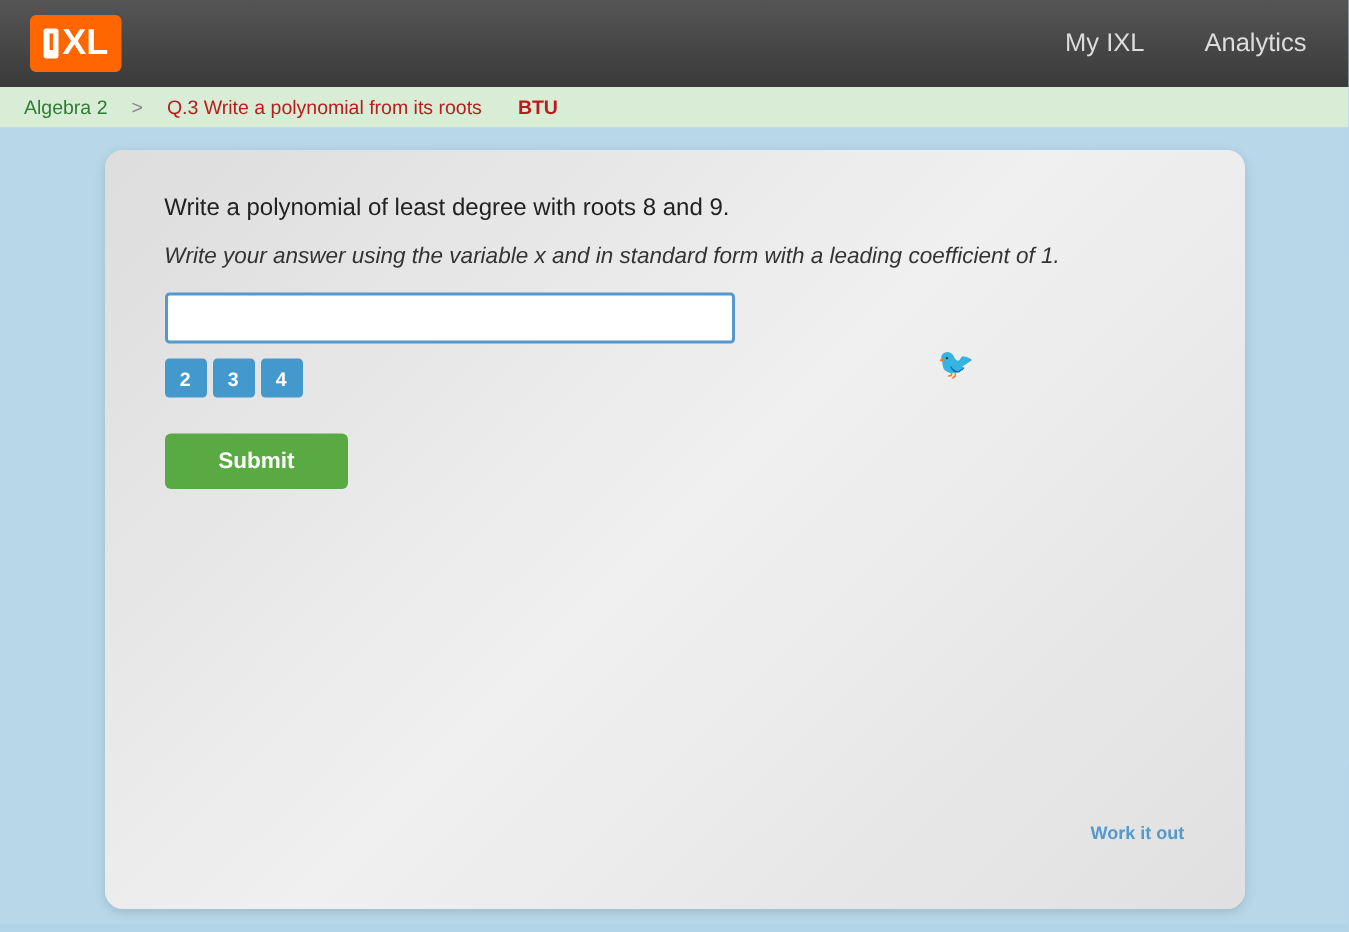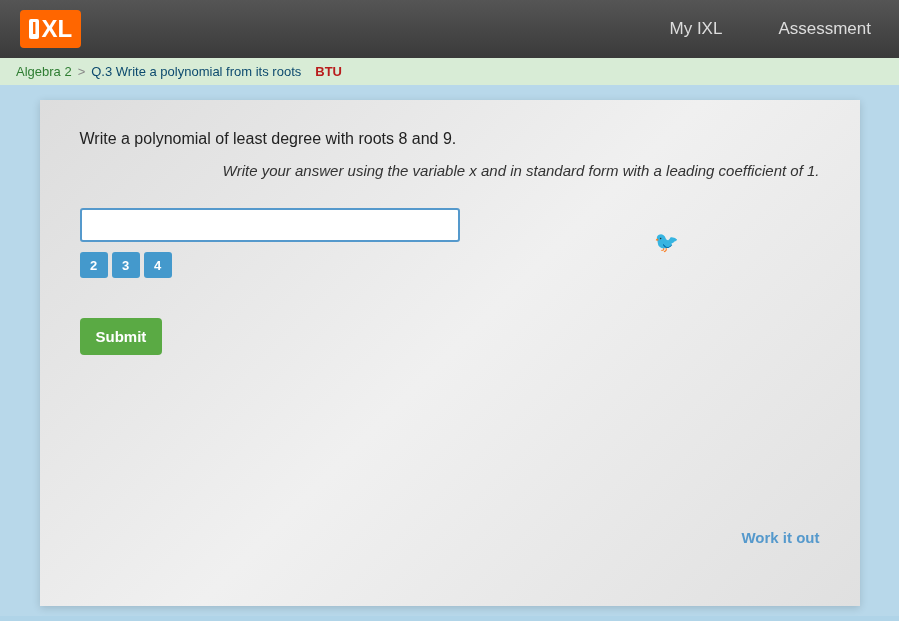--- a/index.html
+++ b/index.html
@@ -42,21 +42,21 @@
     }
     .logo-xl {
       color: white;
       font-weight: 900;
       font-size: 24px;
     }
 
     .nav {
       display: flex;
       align-items: center;
-      gap: 40px;
+      gap: 24px;
       margin-left: auto;
     }
     .nav-item {
       color: #ddd;
       font-size: 17px;
       font-weight: 500;
       cursor: pointer;
       padding: 4px 8px;
       text-decoration: none;
     }
@@ -68,71 +68,70 @@
     }
 
     .header-spacer { flex: 1; }
 
     
     .breadcrumb-bar {
       background: #d8ecd6;
       padding: 6px 16px;
       display: flex;
       align-items: center;
-      gap: 6px;
+      gap: 16px;
       font-size: 13px;
       color: #555;
     }
     .breadcrumb-link {
       color: #2e7d32;
       cursor: pointer;
       font-weight: 500;
     }
     .breadcrumb-arrow { color: #888; }
-    .breadcrumb-current { color: #0c4a6e; }
+    .breadcrumb-current { color: #b91c1c; }
     .breadcrumb-code {
       color: #b91c1c;
       font-weight: 600;
       margin-left: 8px;
     }
 
     
     .main {
       background: #b8d8ea;
       padding: 10px 20px 10px 20px;
       min-height: calc(621px - 58px - 32px);
       display: flex;
       justify-content: center;
     }
 
     .content-card {
       background: #e8e8e8;
       background: linear-gradient(135deg, #ddd 0%, #f0f0f0 50%, #e0e0e0 100%);
-      border-radius: 0;
+      border-radius: 12px;
       padding: 30px 40px;
-      width: 820px;
+      width: 760px;
       min-height: 480px;
       margin-top: 5px;
       position: relative;
       box-shadow: 0 2px 8px rgba(0,0,0,0.15);
     }
 
     .question-title {
       font-size: 16px;
       color: #222;
       margin-bottom: 14px;
       font-weight: 400;
     }
 
     .question-subtitle {
       font-size: 15px;
       color: #333;
       font-style: italic;
-      margin-bottom: 29px;
-      text-align: right;
+      margin-bottom: 16px;
     }
 
     .answer-input {
       display: block;
       width: 380px;
       height: 34px;
       border: 2px solid #5599cc;
       border-radius: 3px;
       background: white;
       font-size: 15px;
@@ -160,38 +159,37 @@
       display: flex;
       align-items: center;
       justify-content: center;
     }
 
     .submit-btn {
       background: #5aaa44;
       color: white;
       border: none;
       border-radius: 4px;
-      padding: 10px 16px;
+      padding: 10px 36px;
       font-size: 15px;
       font-weight: 600;
       cursor: pointer;
-      margin-top: 16px;
     }
 
     .work-it-out {
       position: absolute;
       bottom: 40px;
       right: 40px;
       text-align: center;
     }
     .work-it-out-title {
       color: #5599cc;
-      font-size: 15px;
-      font-weight: 600;
-      margin-bottom: 20px;
+      font-size: 12px;
+      font-weight: 600;
+      margin-bottom: 4px;
     }
     .work-it-out-sub {
       color: #555;
       font-size: 13px;
     }
 
     .bird-icon {
       position: absolute;
       right: 180px;
       top: 130px;
@@ -205,21 +203,21 @@
 <header class="header">
   <div class="logo">
     <span class="logo-i">I</span>
     <span class="logo-xl">XL</span>
   </div>
 
   <div class="header-spacer"></div>
 
   <nav class="nav">
     <a class="nav-item">My IXL</a>
-    <a class="nav-item">Assessment</a>
+    <a class="nav-item">Analytics</a>
   </nav>
 </header>
 
 <div class="breadcrumb-bar">
   <span class="breadcrumb-link">Algebra 2</span>
   <span class="breadcrumb-arrow">&gt;</span>
   <span class="breadcrumb-current">Q.3 Write a polynomial from its roots</span>
   <span class="breadcrumb-code">BTU</span>
 </div>
 

